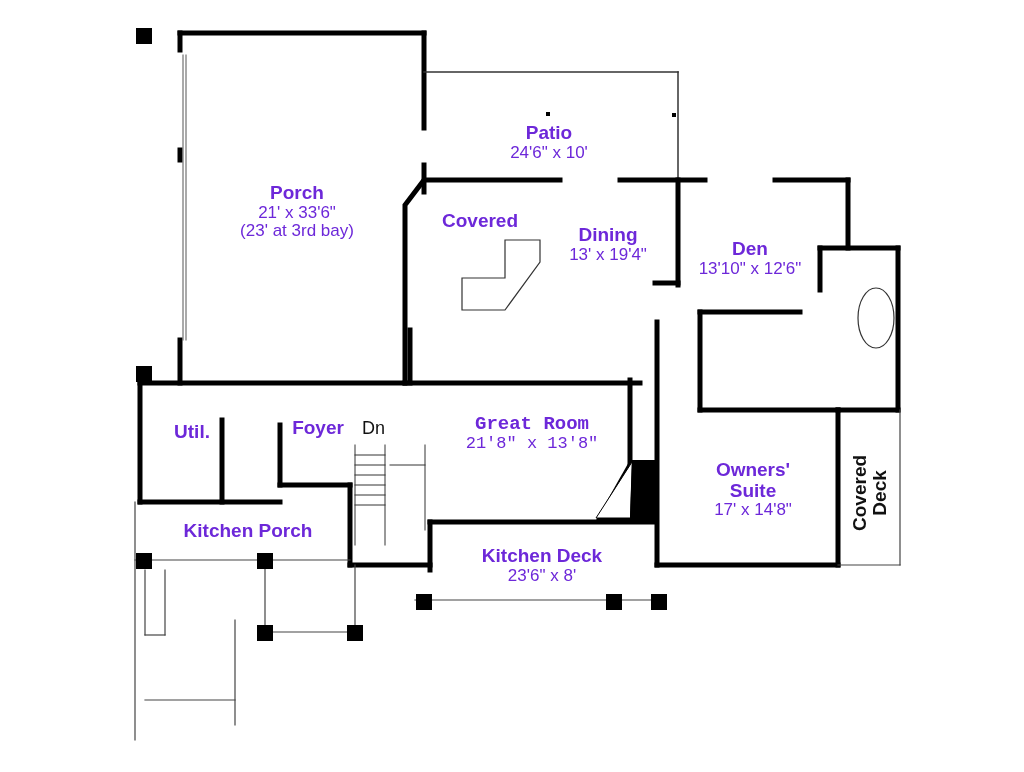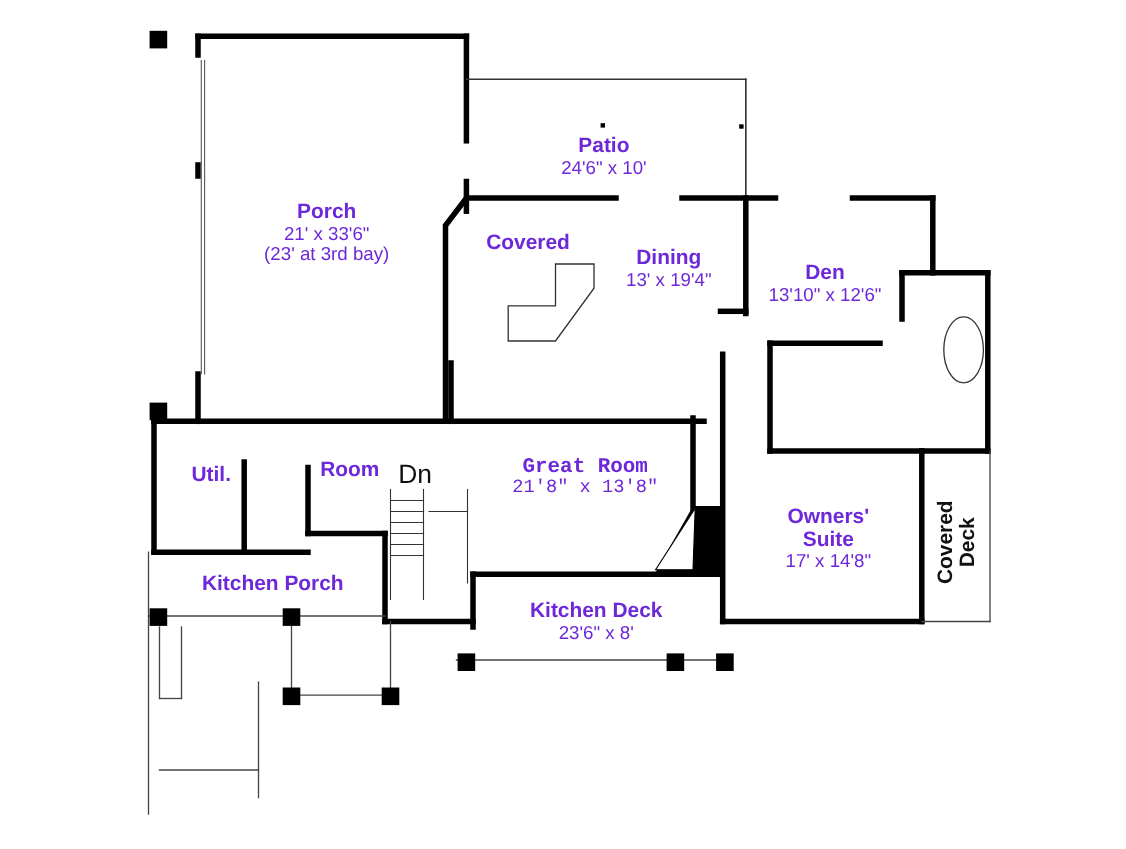--- a/index.html
+++ b/index.html
@@ -2,21 +2,21 @@
 <html><head>
 <meta charset="utf-8">
 <style>
   html, body { margin:0; padding:0; background:#ffffff; }
   body { width:1024px; height:772px; position:relative; overflow:hidden; font-family:"Liberation Sans", sans-serif; }
   svg.plan { position:absolute; left:0; top:0; }
   .lbl { position:absolute; text-align:center; color:#6d28d9; line-height:1.08; white-space:nowrap; transform:translateX(-50%); }
   .lbl .name { font-weight:bold; font-size:19px; display:block; }
   .lbl .dim { font-size:17px; display:block; }
   .vert { position:absolute; transform:rotate(-90deg); transform-origin:center; text-align:center; line-height:1.05; font-weight:bold; font-size:19px; color:#111; }
-  .plain { position:absolute; font-size:24px; color:#111;text-align:center; }
+  .plain { position:absolute; font-size:18px; color:#111;text-align:center; }
 </style>
 </head>
 <body>
 
 <svg class="plan" width="1024" height="772" viewBox="0 0 1024 772">
   <g fill="none" stroke="#000" stroke-linecap="square">
 
     <g stroke-width="5">
       <line x1="180" y1="33" x2="424" y2="33"></line>
       <line x1="424" y1="33" x2="424" y2="128"></line>
@@ -143,21 +143,21 @@
 <div class="lbl" style="left:750px; top:239px;">
   <span class="name">Den</span>
   <span class="dim">13'10" x 12'6"</span>
 </div>
 
 <div class="lbl" style="left:192px; top:422px;">
   <span class="name">Util.</span>
 </div>
 
 <div class="lbl" style="left:318px; top:418px;">
-  <span class="name">Room</span>
+  <span class="name">Foyer</span>
 </div>
 
 <div class="plain" style="left:362px; top:418px;">Dn</div>
 
 <div class="lbl" style="left:532px; top:414px;font-family:Liberation Mono, monospace;">
   <span class="name">Great Room</span>
   <span class="dim">21'8" x 13'8"</span>
 </div>
 
 <div class="lbl" style="left:753px; top:460px;">

